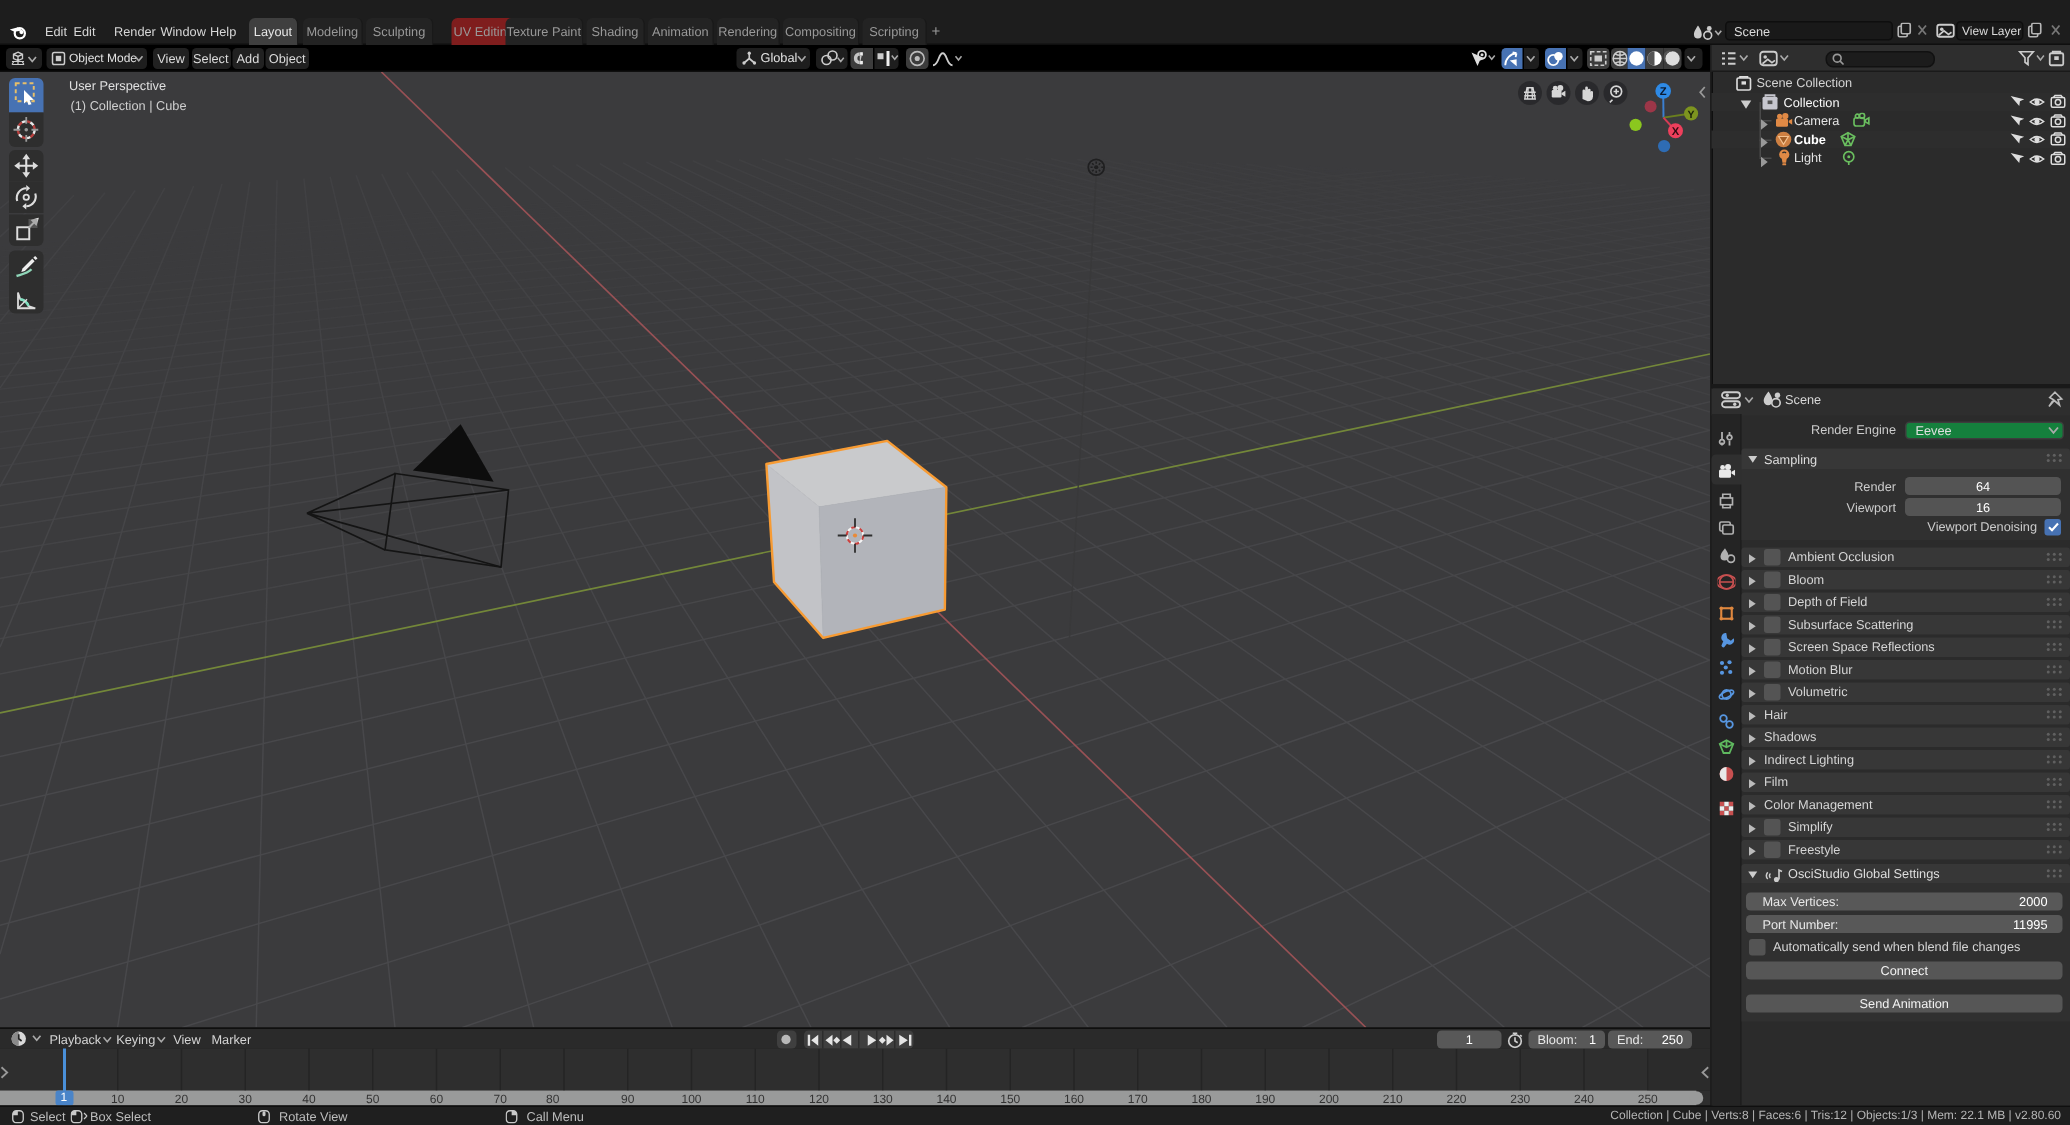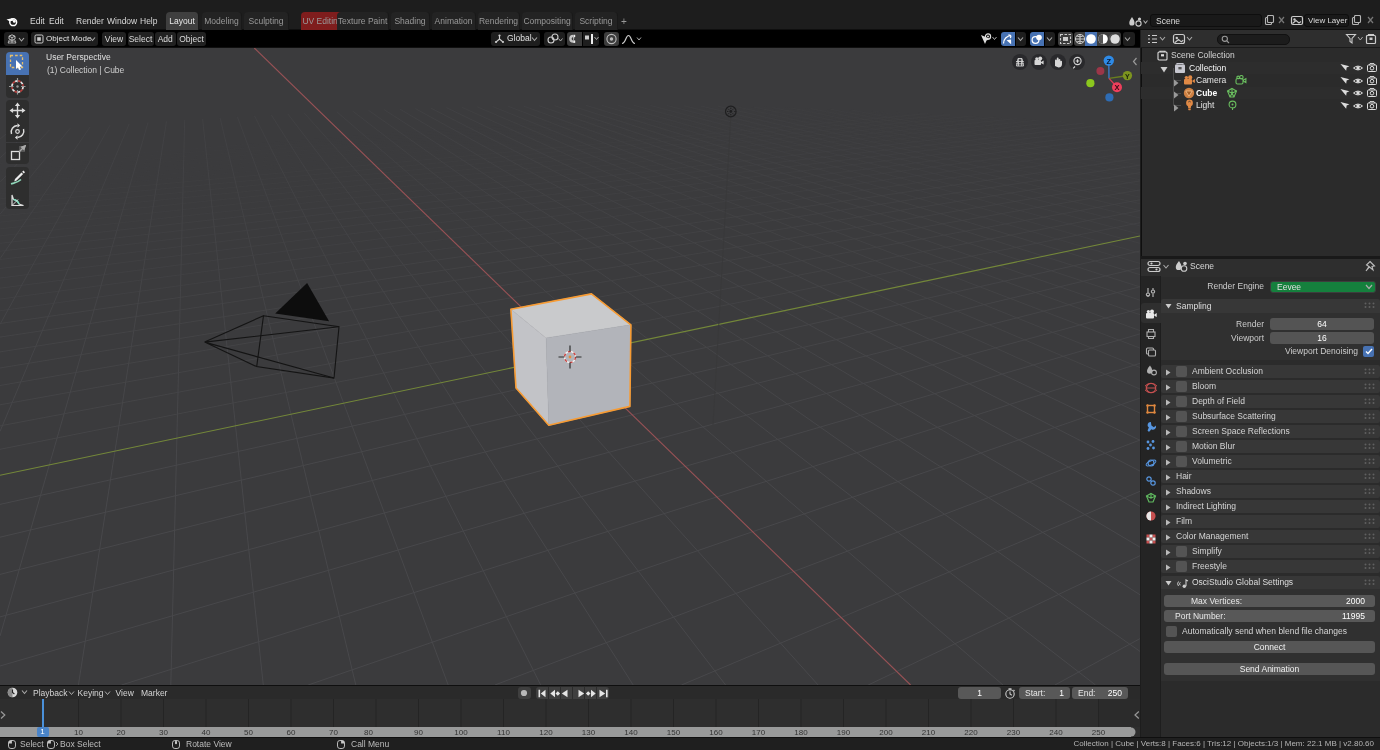--- a/index.html
+++ b/index.html
@@ -392,21 +392,21 @@
         <path d="M42.5 0.8 v7.4 L48.2 4.5 z"></path>
         <path d="M55 0.8 v7.4 L59.7 4.5 z M54.5 4.5 l-2.3 -2.3 l-2.3 2.3 l2.3 2.3 z" transform="translate(0 0) scale(1 1)"></path>
         <path d="M63.5 0.8 L69.2 4.5 L63.5 8.2 z M70 0.8 h1.6 v7.4 h-1.6 z"></path>
       </g>
     </svg>
 <div class="ab tx" style="position:absolute;left:958px;top:687px;width:43px;height:12px;background:#585858;border-radius:3px;font-size:8.5px;color:#fff;text-align:center;line-height:12px;">1</div>
 <svg class="ab" style="left:1004px;top:688px" width="12" height="11" viewBox="0 0 12 11">
       <circle cx="6" cy="6" r="4.2" fill="none" stroke="#ccc" stroke-width="1.1"></circle>
       <path d="M6 3.5 V6 L7.8 7.2 M4.5 0.8 h3 M6 0.8 v1.5 M9.5 2 l1 1" stroke="#ccc" stroke-width="1.1" fill="none"></path>
     </svg>
-<div class="ab tx" style="position:absolute;left:1019px;top:687px;width:51px;height:12px;background:#585858;border-radius:3px;font-size:8.5px;color:#e8e8e8;line-height:12px;"><span style="padding-left:6px;">Start:</span><span style="position:absolute;right:6px;color:#fff;">1</span></div>
+<div class="ab tx" style="position:absolute;left:1019px;top:687px;width:51px;height:12px;background:#585858;border-radius:3px;font-size:8.5px;color:#e8e8e8;line-height:12px;"><span style="padding-left:6px;">Bloom:</span><span style="position:absolute;right:6px;color:#fff;">1</span></div>
 <div class="ab tx" style="position:absolute;left:1072px;top:687px;width:56px;height:12px;background:#585858;border-radius:3px;font-size:8.5px;color:#e8e8e8;line-height:12px;"><span style="padding-left:6px;">End:</span><span style="position:absolute;right:6px;color:#fff;">250</span></div>
 <svg class="ab" style="left:0px;top:710px" width="6" height="10" viewBox="0 0 6 10">
       <path d="M1 1.5 L4.8 5 L1 8.5" fill="none" stroke="#999" stroke-width="1.2"></path>
     </svg>
 <svg class="ab" style="left:1134px;top:710px" width="6" height="10" viewBox="0 0 6 10">
       <path d="M4.8 1.5 L1 5 L4.8 8.5" fill="none" stroke="#999" stroke-width="1.2"></path>
     </svg>
 <div class="ab" style="position:absolute;left:0px;top:737px;width:1380px;height:13px;background:#1f1f1f;border-top:1px solid #0f0f0f;"></div>
 <svg class="ab" style="left:8px;top:740px" width="12" height="9" viewBox="0 0 12 9">
       <rect x="0.5" y="0.5" width="7" height="8" rx="2.4" fill="#1f1f1f" stroke="#c9c9c9" stroke-width="0.9"></rect>
@@ -957,18 +957,18 @@
       <g fill="#606060">
         <circle cx="1.5" cy="1.5" r="1"></circle>
         <circle cx="5.5" cy="1.5" r="1"></circle>
         <circle cx="9.5" cy="1.5" r="1"></circle>
         <circle cx="1.5" cy="5" r="1"></circle>
         <circle cx="5.5" cy="5" r="1"></circle>
         <circle cx="9.5" cy="5" r="1"></circle>
       </g>
     </svg>
 <div class="ab" style="position:absolute;left:1161px;top:589.0px;width:219px;height:92px;background:#303030;"></div>
-<div class="ab tx" style="position:absolute;left:1164px;top:594.5px;width:211px;height:12.5px;background:#585858;border-radius:3px;font-size:8.5px;color:#e8e8e8;line-height:12.5px;"><span style="padding-left:27px;margin-top:24px;">Max Vertices:</span><span style="position:absolute;right:10px;color:#fff;">2000</span></div>
+<div class="ab tx" style="position:absolute;left:1164px;top:594.5px;width:211px;height:12.5px;background:#585858;border-radius:3px;font-size:8.5px;color:#e8e8e8;line-height:12.5px;"><span style="padding-left:11px;margin-top:24px;">Max Vertices:</span><span style="position:absolute;right:10px;color:#fff;">2000</span></div>
 <div class="ab tx" style="position:absolute;left:1164px;top:609.5px;width:211px;height:12.5px;background:#585858;border-radius:3px;font-size:8.5px;color:#e8e8e8;line-height:12.5px;"><span style="padding-left:11px;">Port Number:</span><span style="position:absolute;right:10px;color:#fff;">11995</span></div>
 <div class="ab" style="position:absolute;left:1166px;top:626px;width:11px;height:11px;background:#545454;border-radius:2px;"></div>
 <div class="ab tx" style="left:1182px;top:626px;font-size:8.5px;color:#d5d5d5;">Automatically send when blend file changes</div>
 <div class="ab tx" style="position:absolute;left:1164px;top:640.5px;width:211px;height:12.5px;background:#565656;border-radius:3px;font-size:8.5px;color:#f2f2f2;text-align:center;line-height:12.5px;">Connect</div>
 <div class="ab tx" style="position:absolute;left:1164px;top:662.5px;width:211px;height:12.5px;background:#565656;border-radius:3px;font-size:8.5px;color:#f2f2f2;text-align:center;line-height:12.5px;">Send Animation</div>
 </div>
 </body></html>

